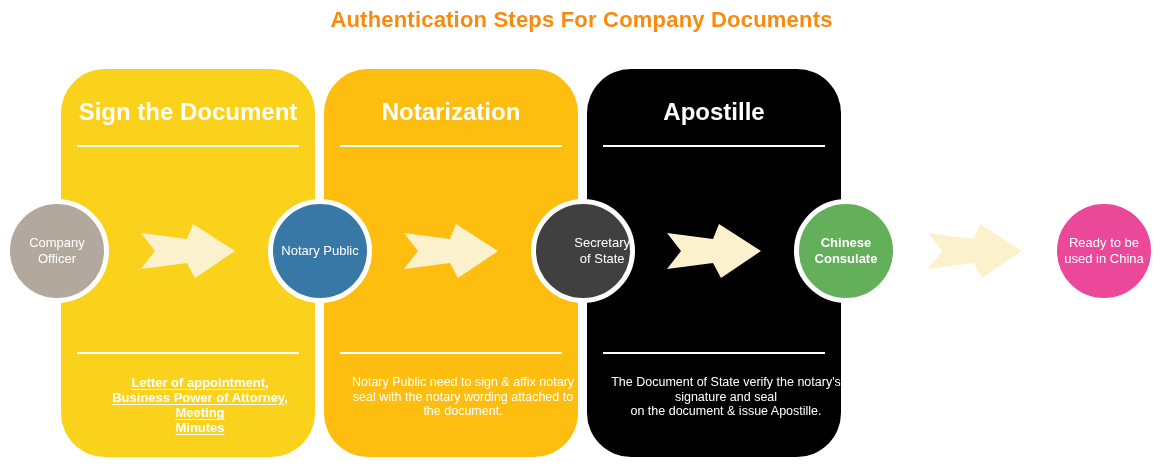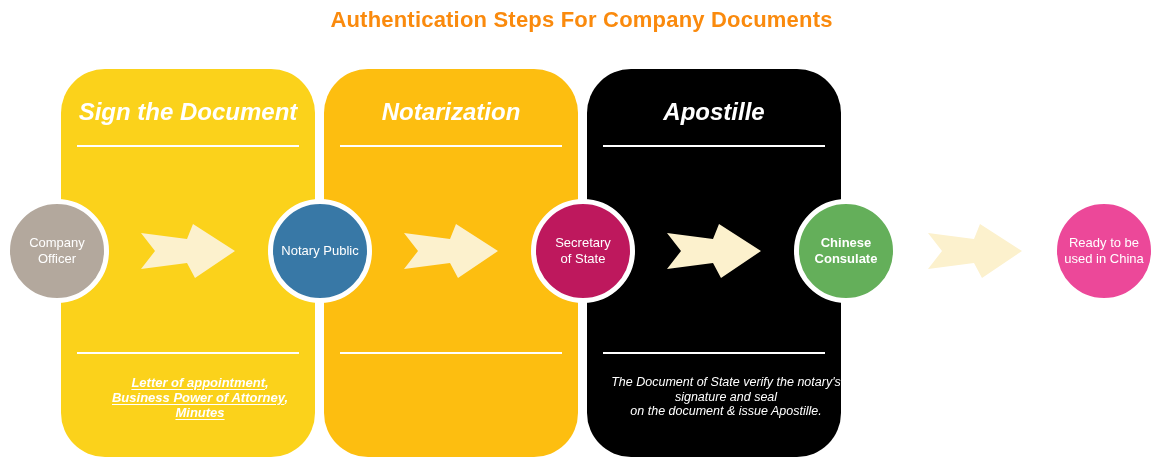--- a/index.html
+++ b/index.html
@@ -22,21 +22,20 @@
     font-weight: bold;
     letter-spacing: 0.2px;
   }
   .card {
     position: absolute;
     top: 69px;
     width: 254px;
     height: 388px;
     border-radius: 44px;
     z-index: 1;
-    font-style: italic;
   }
   .card-title {
     position: absolute;
     top: 29px;
     left: 0;
     width: 100%;
     margin: 0;
     text-align: center;
     color: #ffffff;
     font-size: 24px;
@@ -101,28 +100,34 @@
 <div class="stage" style="background: rgb(255, 255, 255);">
   <h1 class="page-title" style="color: rgb(250, 138, 13);">Authentication Steps For Company Documents</h1>
 
   <section class="card" style="left: 61px; background: rgb(251, 210, 27);">
     <h2 class="card-title">Sign the Document</h2>
     <div class="rule rule-top"></div>
     <div class="rule rule-bottom"></div>
     <div class="card-desc em">
         <div class="desc-line"><span class="u">Letter of appointment</span>,</div>
         <div class="desc-line"><span class="u">Business Power of Attorney</span>,</div>
+        <div class="desc-line"><span class="u">Meeting</span></div>
         <div class="desc-line"><span class="u">Minutes</span></div>
       </div>
   </section>
 
   <section class="card" style="left: 324px; background: rgb(253, 190, 16);">
     <h2 class="card-title">Notarization</h2>
     <div class="rule rule-top"></div>
     <div class="rule rule-bottom"></div>
+    <div class="card-desc">
+        <div class="desc-line">Notary Public need to sign &amp; affix notary</div>
+        <div class="desc-line">seal with the notary wording attached to</div>
+        <div class="desc-line">the document.</div>
+      </div>
   </section>
 
   <section class="card" style="left: 587px; background: #000000;">
     <h2 class="card-title">Apostille</h2>
     <div class="rule rule-top"></div>
     <div class="rule rule-bottom"></div>
     <div class="card-desc">
         <div class="desc-line">The Document of State verify the notary's</div>
         <div class="desc-line">signature and seal</div>
         <div class="desc-line">on the document &amp; issue Apostille.</div>
@@ -152,21 +157,21 @@
         <div>Officer</div>
       </div>
   </div>
 
   <div class="node" style="left: 268px; background: rgb(56, 120, 166);">
     <div class="node-label">
         <div>Notary Public</div>
       </div>
   </div>
 
-  <div class="node" style="left: 531px; background: #be185d;">
+  <div class="node" style="left: 531px; background: #404040; justify-content: flex-end;">
     <div class="node-label">
         <div>Secretary</div>
         <div>of State</div>
       </div>
   </div>
 
   <div class="node" style="left: 794px; background: rgb(100, 175, 90); font-weight: bold;">
     <div class="node-label">
         <div>Chinese</div>
         <div>Consulate</div>

